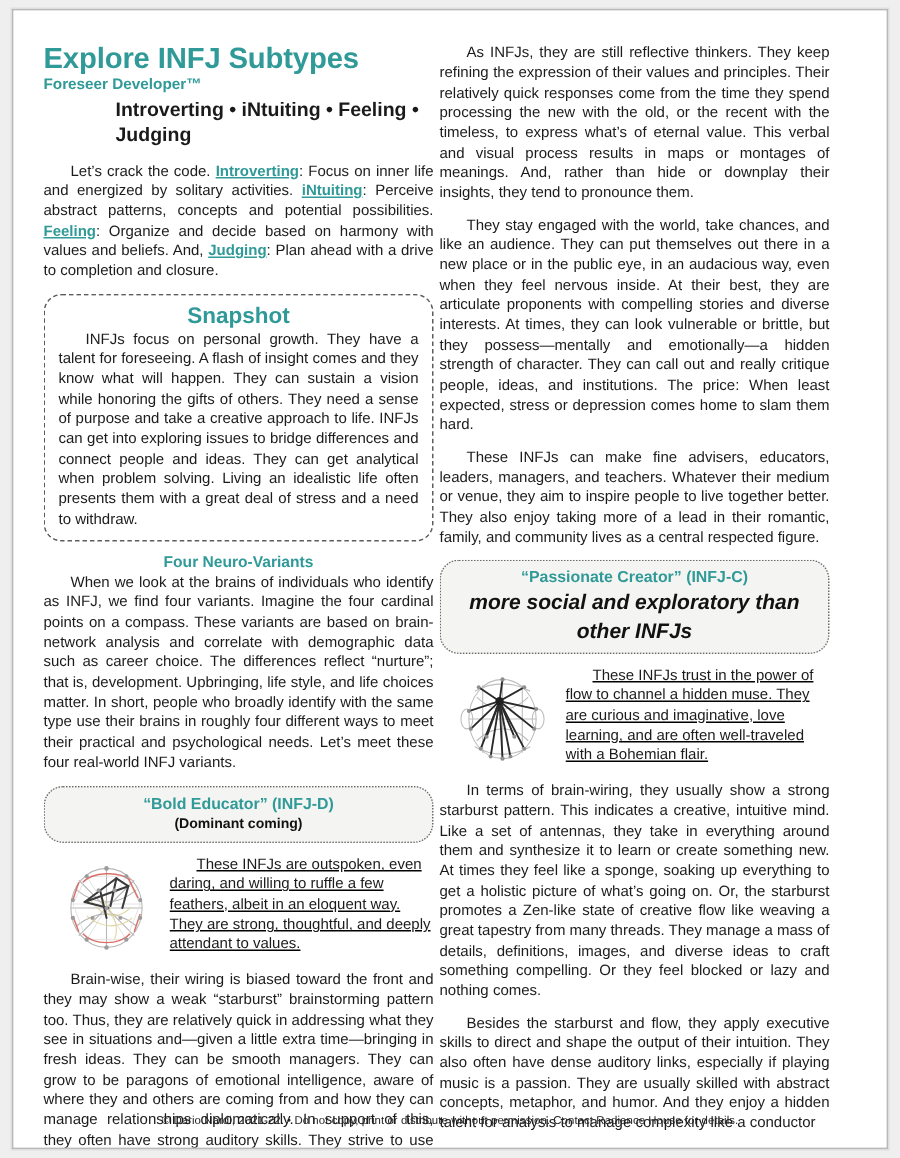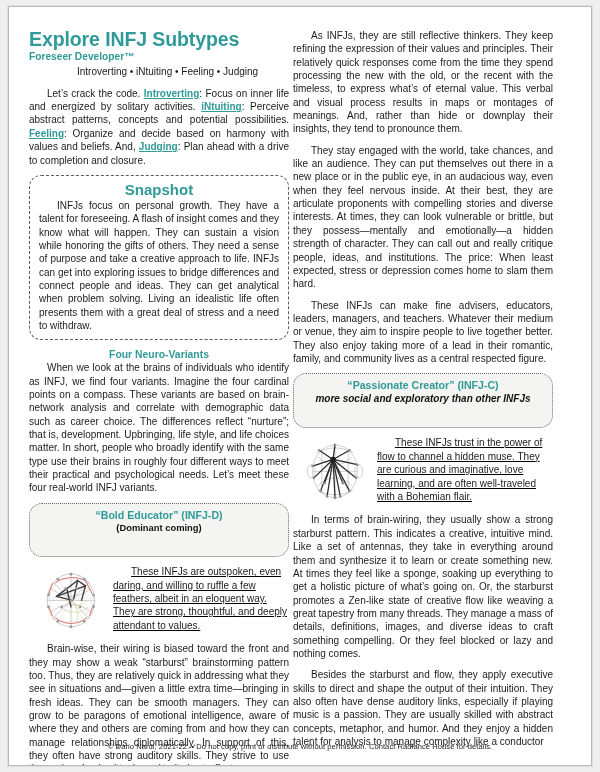--- a/index.html
+++ b/index.html
@@ -62,22 +62,22 @@
   }
   .subtitle {
     color: #2f9a97;
     font-size: 10.2px;
     font-weight: bold;
     line-height: 1.25;
     margin-bottom: 1px;
   }
   .functions {
     color: #1a1a1a;
-    font-size: 10px;
-    font-weight: normal;
+    font-size: 13px;
+    font-weight: bold;
     line-height: 1.3;
     margin-bottom: 9px;
     padding-left: 48px;
   }
 
   p.body {
     font-size: 10px;
     line-height: 1.335;
     color: #1b1b1b;
     text-align: justify;
@@ -112,33 +112,33 @@
     font-weight: bold;
     text-align: center;
     margin: 2px 0 1px 0;
   }
 
   
   .subtype-banner {
     border: 1.5px dotted #6b6b6b;
     border-radius: 13px;
     background: #f4f4f2;
-    padding: 5px 8px 22px 8px;
+    padding: 5px 8px 6px 8px;
     margin: 7px 0 8px 0;
     text-align: center;
   }
   .subtype-banner .st-name {
     color: #2f9a97;
     font-size: 10.6px;
     font-weight: bold;
     line-height: 1.25;
   }
   .subtype-banner .st-desc {
     color: #121212;
-    font-size: 10px;
+    font-size: 14px;
     font-weight: bold;
     font-style: italic;
     line-height: 1.3;
   }
   .subtype-banner .st-tag {
     color: #121212;
     font-size: 9.4px;
     font-weight: bold;
     line-height: 1.3;
   }

